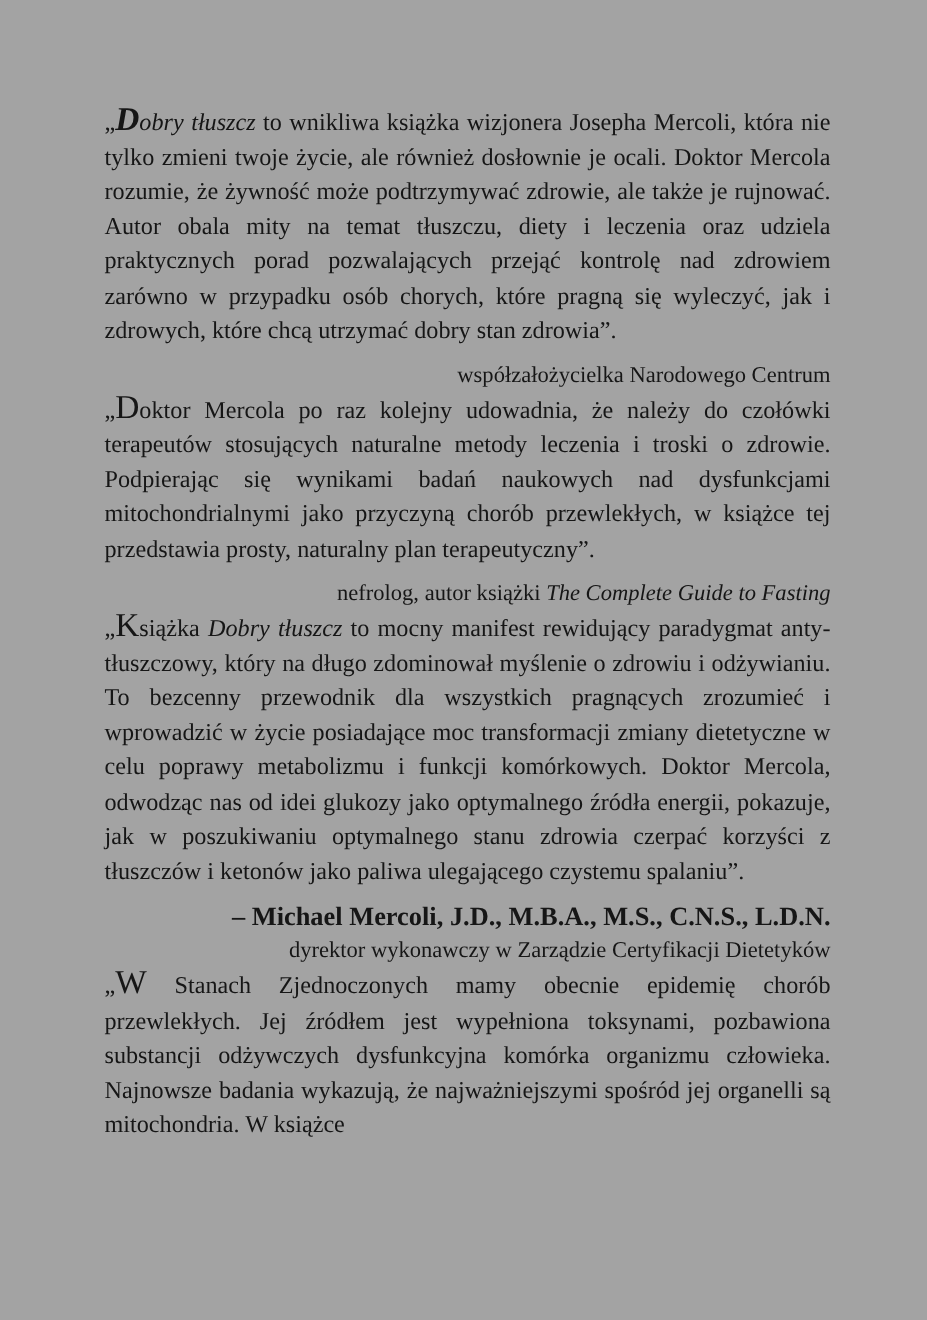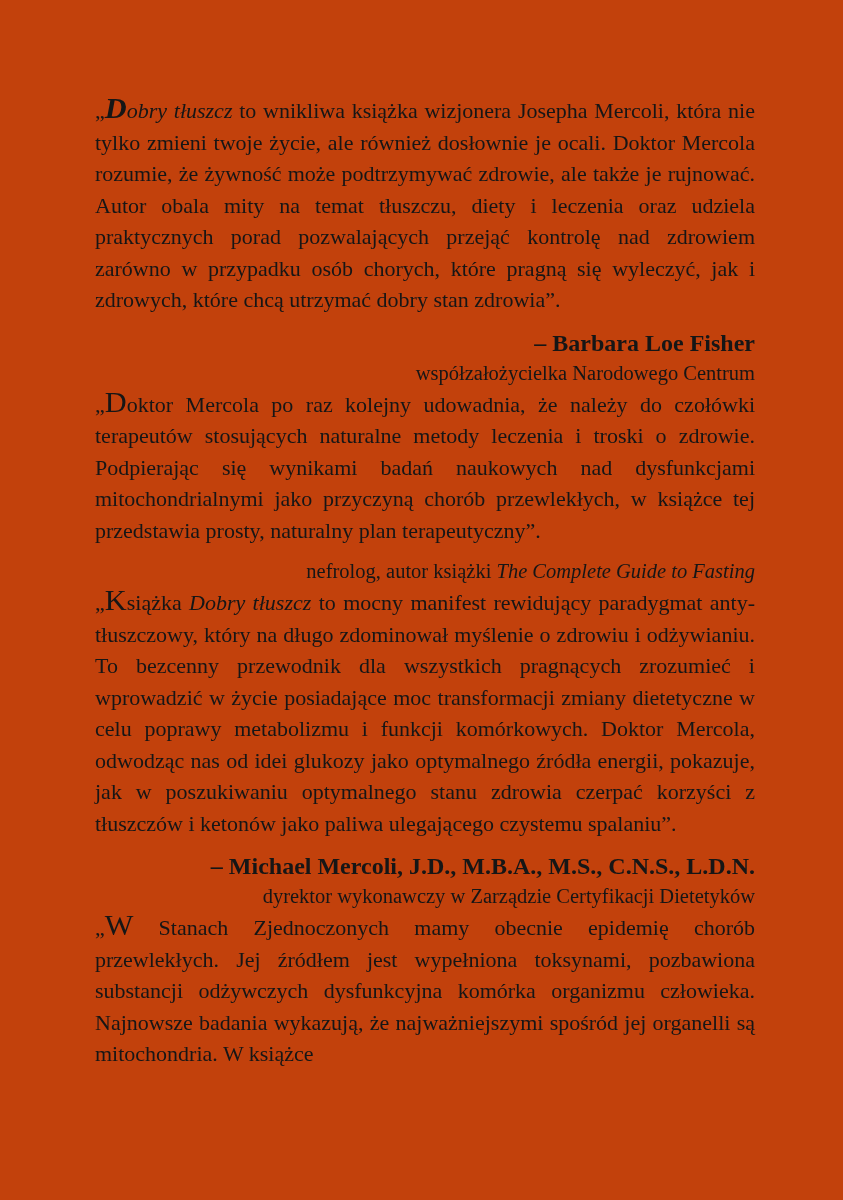--- a/index.html
+++ b/index.html
@@ -10,21 +10,21 @@
   body {
     width: 843px;
     height: 1200px;
     overflow: hidden;
   }
   .page {
     box-sizing: border-box;
     width: 843px;
     height: 1200px;
     padding: 93px 88px 0 95px;
-    background: #c2410c;
+    background: #a3a3a3;
     color: #161616;
     font-family: "Liberation Serif", "DejaVu Serif", serif;
     overflow: hidden;
   }
   .quote-block + .quote-block {
   }
   .quote-body {
     margin: 0;
     font-size: 22px;
     line-height: 31.5px;
@@ -60,21 +60,20 @@
   }
 </style>
 </head>
 <body>
 
 <main class="page">
   <div id="quotes-container">
       <section class="quote-block">
         <p class="quote-body"><span class="seg-n">„</span><span class="seg-Li">D</span><span class="seg-i">obry tłuszcz</span><span class="seg-n"> to wnikliwa książka wizjonera Josepha Mercoli, która nie tylko zmieni twoje życie, ale również dosłownie je ocali. Doktor Mercola rozumie, że żywność może podtrzymywać zdrowie, ale także je rujnować. Autor obala mity na temat tłuszczu, diety i leczenia oraz udziela praktycznych porad pozwalających przejąć kontrolę nad zdrowiem zarówno w przypadku osób chorych, które pragną się wyleczyć, jak i zdrowych, które chcą utrzymać dobry stan zdrowia”.</span></p>
         <div class="attribution">
-          <div class="att-name">– Barbara Loe Fisher</div>
           <div class="att-aff"><span class="seg-n">współzałożycielka Narodowego Centrum</span></div>
         </div>
       </section>
       <section class="quote-block">
         <p class="quote-body"><span class="seg-n">„</span><span class="seg-L">D</span><span class="seg-n">oktor Mercola po raz kolejny udowadnia, że należy do czołówki terapeutów stosujących naturalne metody leczenia i troski o zdrowie. Podpierając się wynikami badań naukowych nad dysfunkcjami mitochondrialnymi jako przyczyną chorób przewlekłych, w książce tej przedstawia prosty, naturalny plan terapeutyczny”.</span></p>
         <div class="attribution">
           <div class="att-aff"><span class="seg-n">nefrolog, autor książki </span><span class="seg-i">The Complete Guide to Fasting</span></div>
         </div>
       </section>
       <section class="quote-block">

